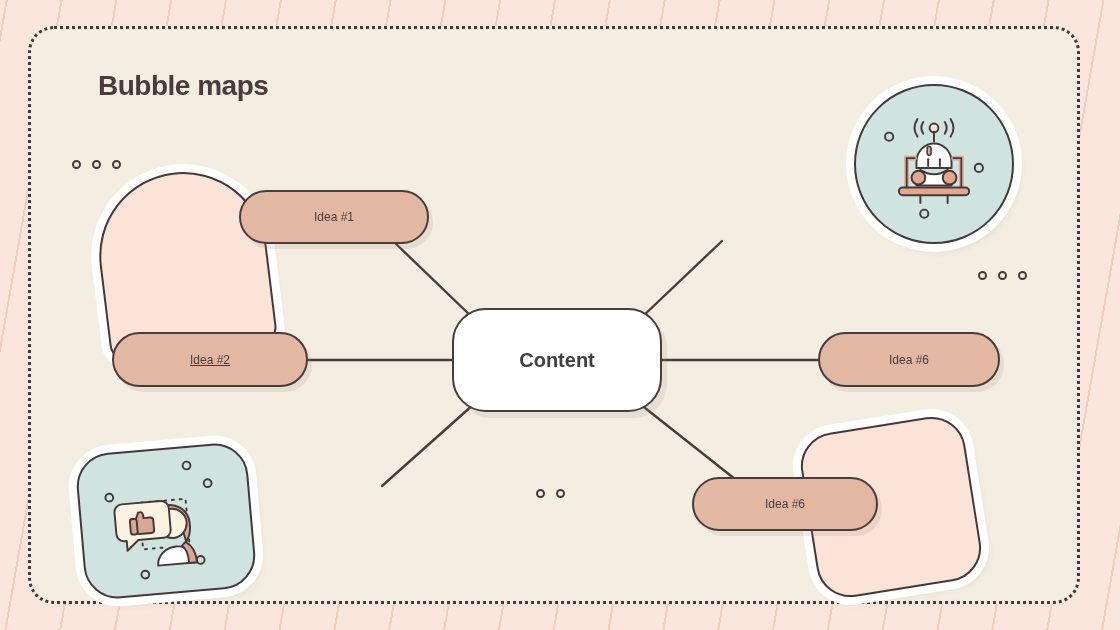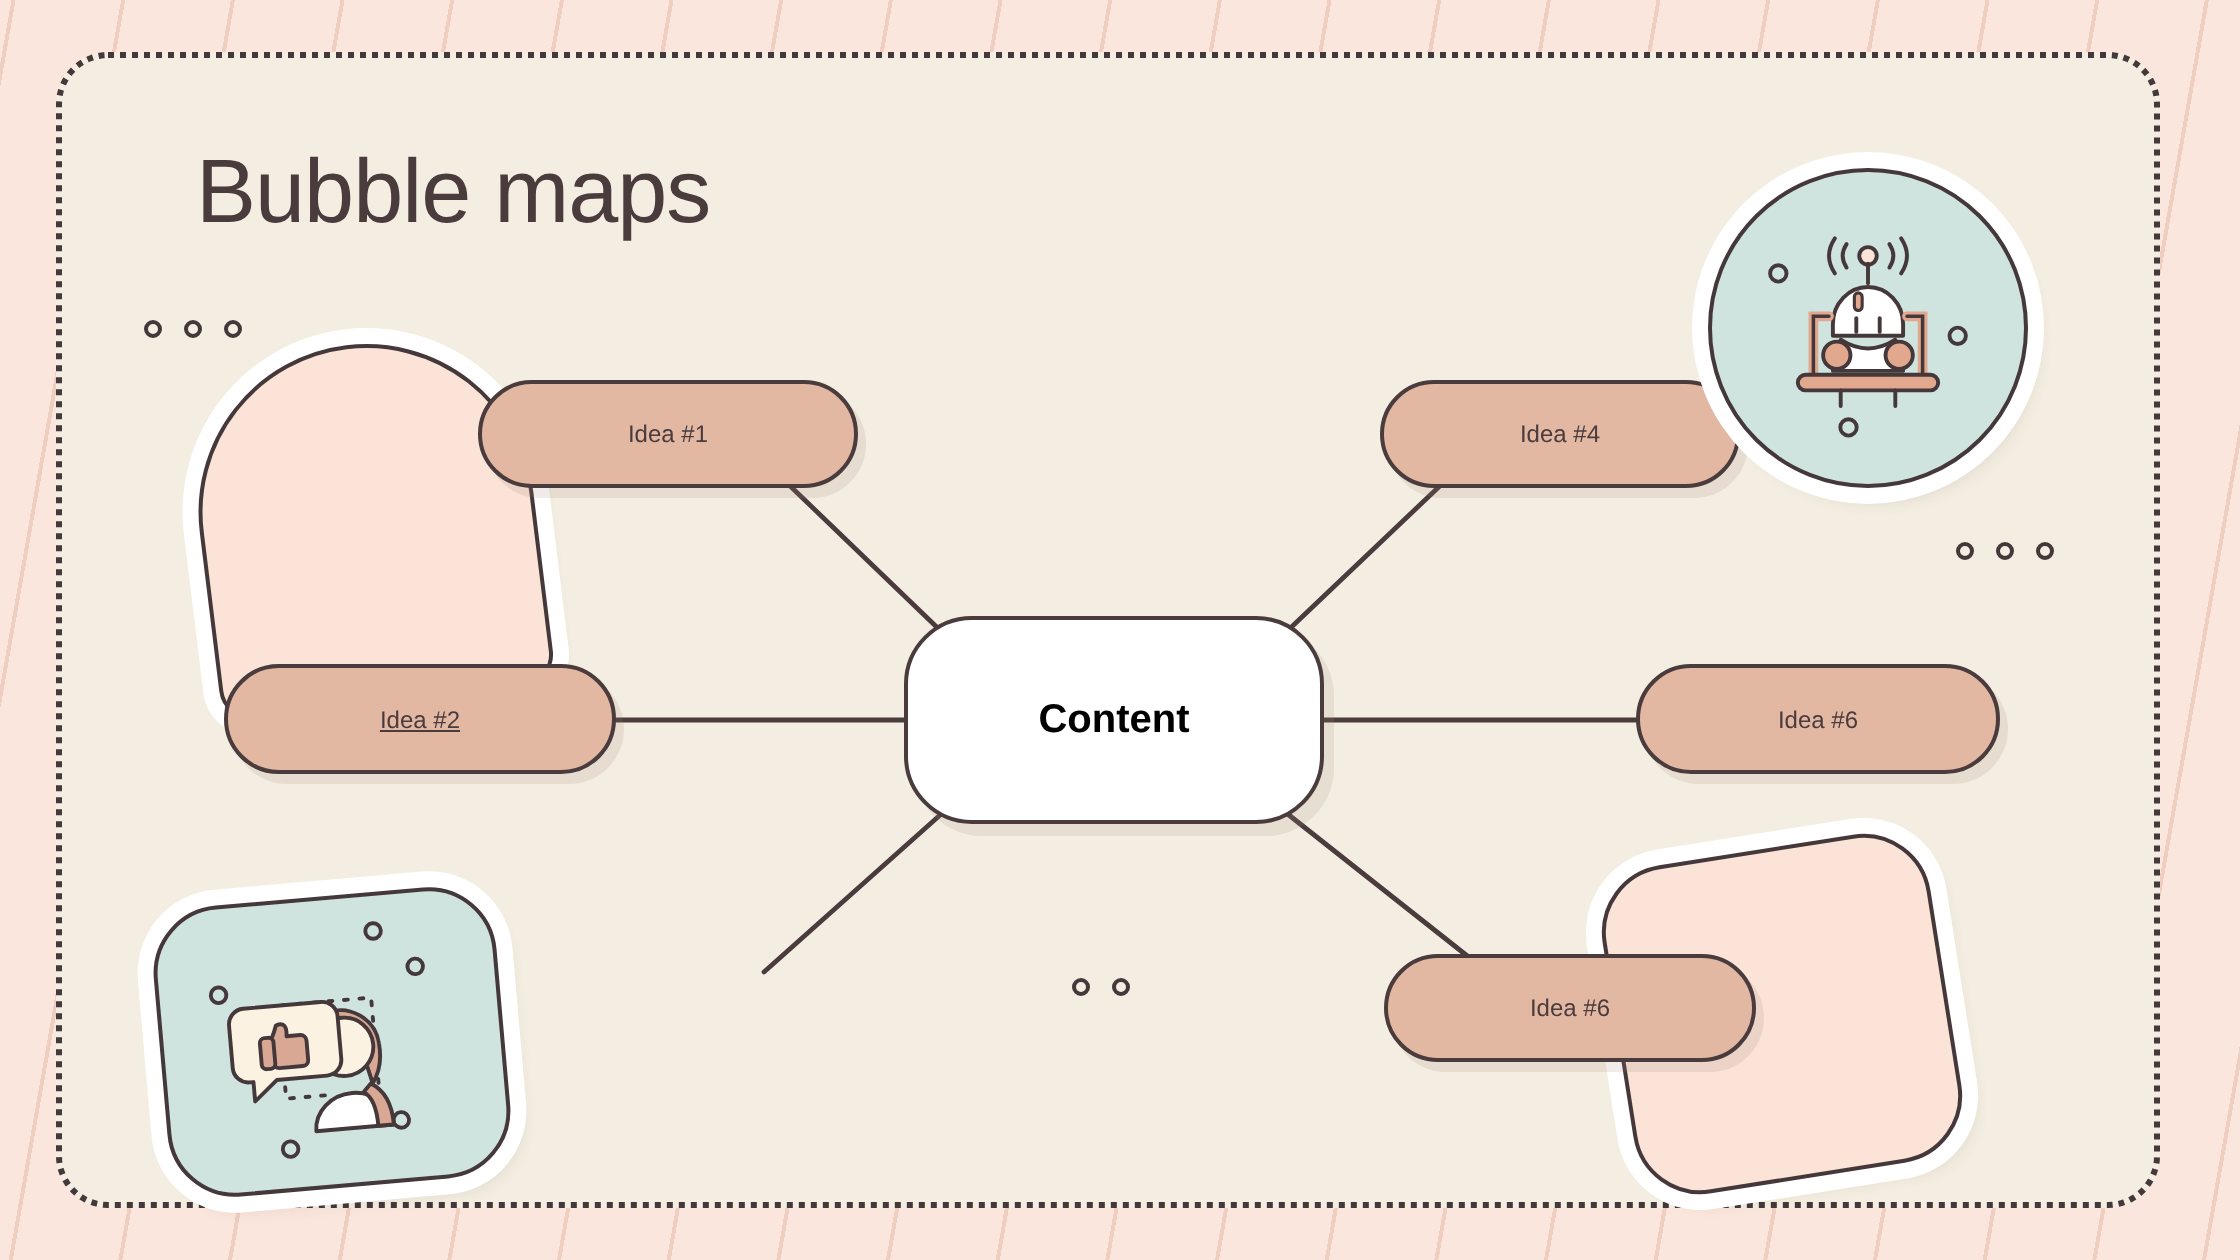--- a/index.html
+++ b/index.html
@@ -43,22 +43,22 @@
     background: #F3EEE1;
     border: 3px dotted #45383A;
     border-radius: 26px;
   }
 
   
   #title {
     position: absolute;
     left: 98px;
     top: 70px;
-    font-size: 45px;
-    font-weight: 400;
+    font-size: 28px;
+    font-weight: 700;
     letter-spacing: -0.5px;
     color: #4A3B3D;
   }
 
   
   .dots { position: absolute; display: flex; gap: 11px; }
   .dots .dot {
     width: 9px; height: 9px;
     border-radius: 50%;
     border: 2.5px solid #45383A;
@@ -125,21 +125,21 @@
   #node-content {
     position: absolute;
     left: 452px; top: 308px;
     width: 210px; height: 104px;
     display: flex;
     align-items: center;
     justify-content: center;
     background: #FFFFFF;
     border: 2.5px solid #4A3B3D;
     border-radius: 34px;
-    color: #000000;
+    color: #404040;
     font-size: 20px;
     font-weight: 700;
     box-shadow: 5px 6px 0 rgba(160,140,130,0.17);
   }
 
   
   #badge-robot {
     position: absolute;
     left: 854px; top: 84px;
     width: 160px; height: 160px;
@@ -199,21 +199,20 @@
     <span class="dot"></span>
     <span class="dot"></span>
   </div>
   <div class="dots" id="dots-bottom">
     <span class="dot"></span>
     <span class="dot"></span>
   </div>
 
   <div class="pill" id="node-idea1">Idea #1</div>
   <div class="pill" id="node-idea2">Idea #2</div>
-  <div class="pill" id="node-idea4">Idea #4</div>
   <div class="pill" id="node-idea5">Idea #6</div>
   <div class="pill" id="node-idea7">Idea #6</div>
 
   <div id="node-content">Content</div>
 
   <div id="badge-robot">
     <svg class="badge-svg" viewBox="0 0 160 160" xmlns="http://www.w3.org/2000/svg">
       <g fill="none" stroke="#45383A" stroke-width="2" stroke-linecap="round" stroke-linejoin="round">
         <circle cx="34" cy="52" r="4.2"></circle>
         <circle cx="126" cy="84" r="4.2"></circle>

